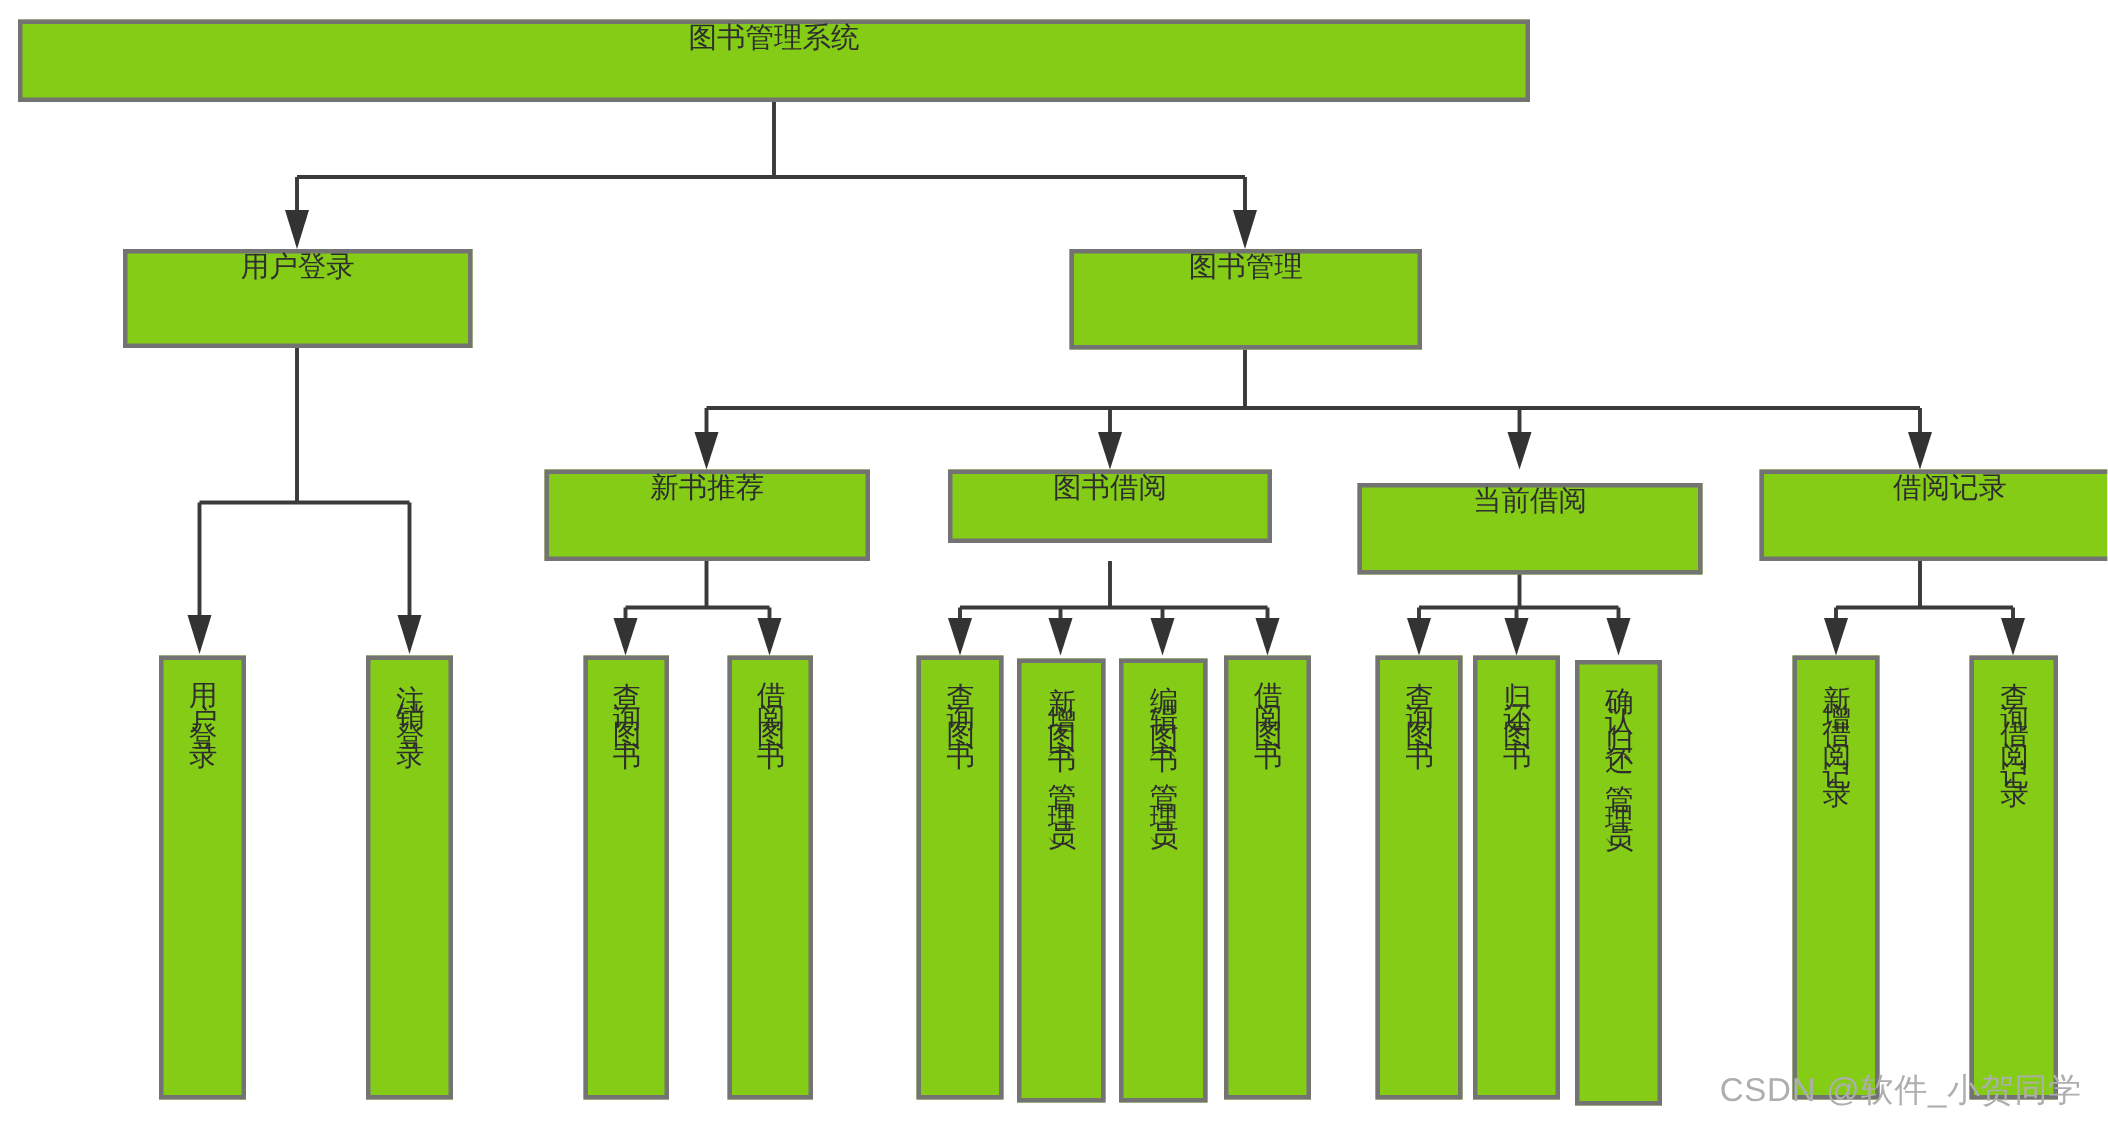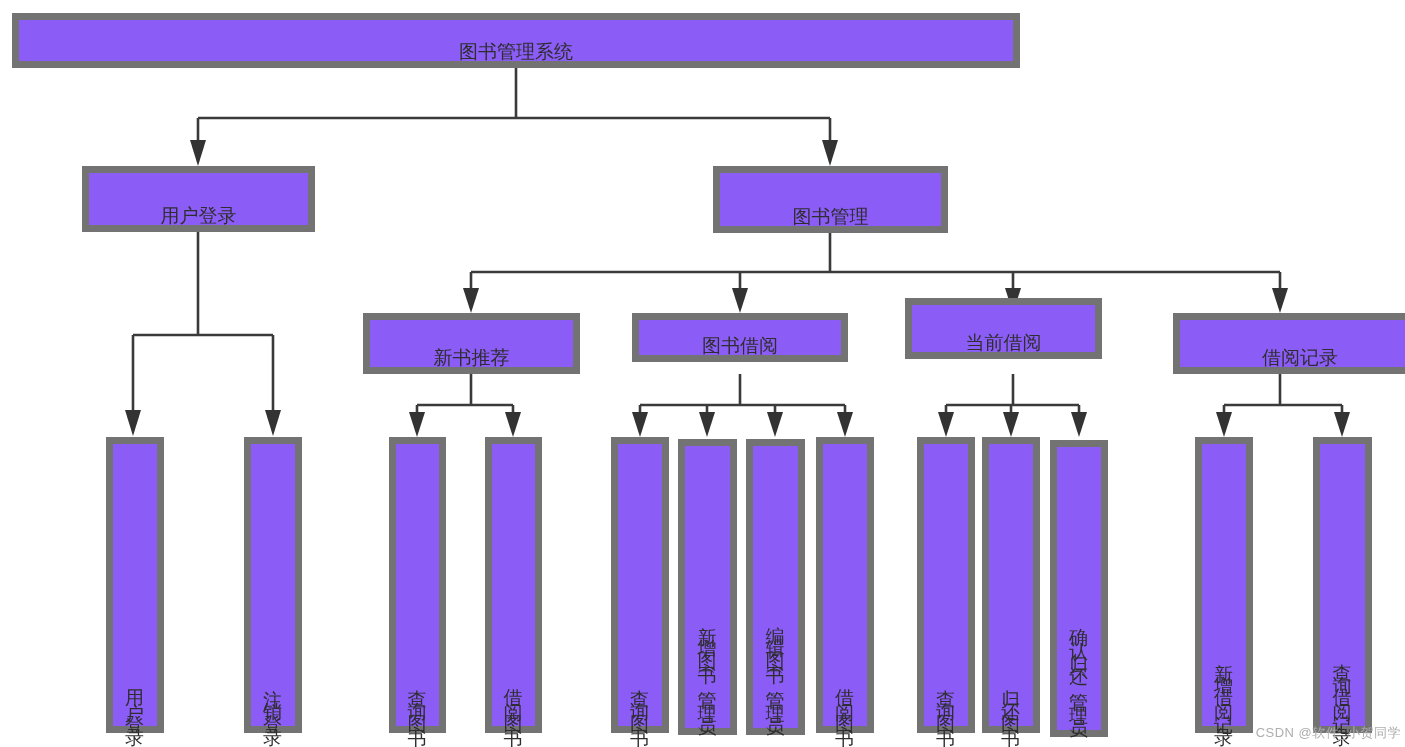--- a/index.html
+++ b/index.html
@@ -4,30 +4,30 @@
 <style>
   html,body { margin:0; padding:0; background:#ffffff; }
   .stage {
     position:relative; width:1405px; height:747px; background:#ffffff;
     font-family:"Liberation Sans", sans-serif; color:#2e2e2e; overflow:hidden;
   }
   svg.wires { position:absolute; left:0; top:0; width:1405px; height:747px; }
   svg.wires path { stroke:#3a3a3a; stroke-width:2.6; fill:none; }
   svg.wires polygon { fill:#333333; stroke:none; }
   .node {
-    position:absolute; box-sizing:border-box; background:#8b5cf6;
-    border:7px solid #737373; display:flex; align-items:flex-end; justify-content:center;
+    position:absolute; box-sizing:border-box; background:#84cc16;
+    border:3px solid #737373; display:flex; align-items:flex-start; justify-content:center;
     font-size:19px; line-height:1; color:#2e2e2e; white-space:nowrap;
   }
   .leaf span {
     writing-mode:vertical-rl; text-orientation:mixed;
     letter-spacing:13px; font-size:19px;
   }
   .watermark {
-    position:absolute; right:4px; bottom:5px; font-size:13px;
+    position:absolute; right:17px; bottom:5px; font-size:22px;
     color:#aeaeae; letter-spacing:0.5px; pointer-events:none;
   }
 </style>
 </head>
 <body>
 
 <div class="stage">
 
   <svg class="wires" viewBox="0 0 1405 747">
     <g>
@@ -82,21 +82,21 @@
   <div class="node" style="left:363px; top:313px; width:217px; height:61px;">
     <span>新书推荐</span>
   </div>
 
   <div class="node" style="left:713px; top:166px; width:235px; height:67px;">
     <span>图书管理</span>
   </div>
   <div class="node" style="left:632px; top:313px; width:216px; height:49px;">
     <span>图书借阅</span>
   </div>
-  <div class="node" style="left:905px; top:298px; width:197px; height:61px;">
+  <div class="node" style="left:905px; top:322px; width:230px; height:61px;">
     <span>当前借阅</span>
   </div>
   <div class="node" style="left:1173px; top:313px; width:254px; height:61px;">
     <span>借阅记录</span>
   </div>
 
   <div class="node leaf" style="left:106px; top:437px; width:58px; height:296px;">
     <span>用户登录</span>
   </div>
   <div class="node leaf" style="left:244px; top:437px; width:58px; height:296px;">

